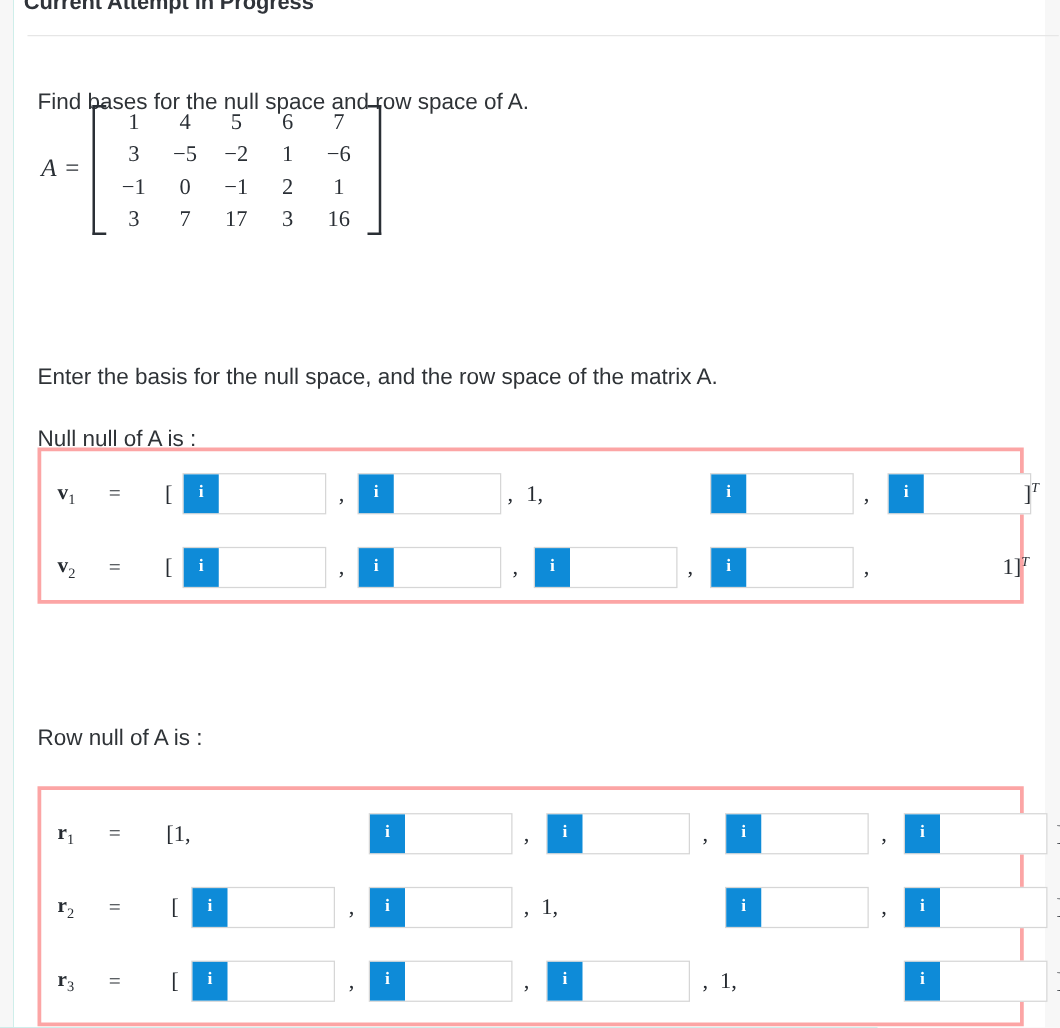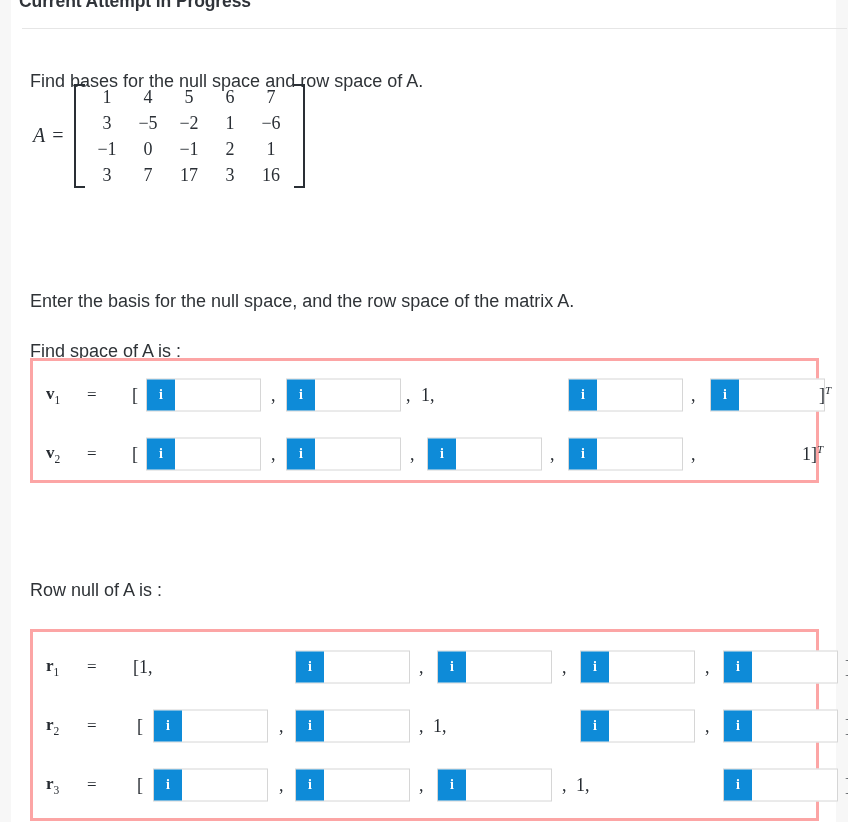--- a/index.html
+++ b/index.html
@@ -242,21 +242,21 @@
           <span class="matrix-cell">7</span>
           <span class="matrix-cell">17</span>
           <span class="matrix-cell">3</span>
           <span class="matrix-cell">16</span>
         </div>
         <span class="bracket right"></span>
       </div>
 
       <div class="q-text" id="enter-line">Enter the basis for the null space, and the row space of the matrix A.</div>
 
-      <div class="q-text" id="nullspace-lbl">Find space of A is :</div>
+      <div class="q-text" id="nullspace-lbl">Null null of A is :</div>
 
       <div class="answer-box" id="nullspace-box">
 
         <div class="ans-row">
           <span class="vec-label">
             <b>v</b><sub>1</sub>
           </span>
           <span class="vec-eq">=</span>
           <span class="tok" style="left:99px;">[</span>
 

